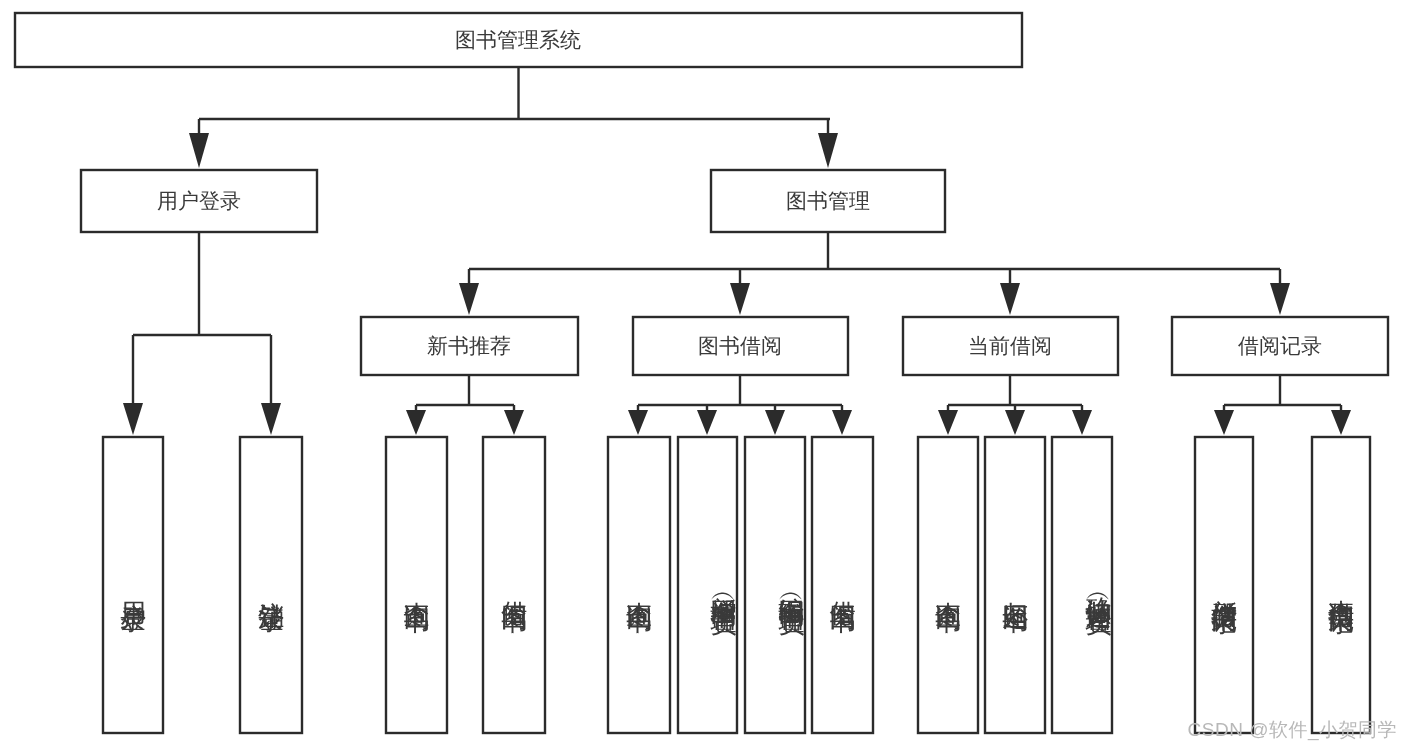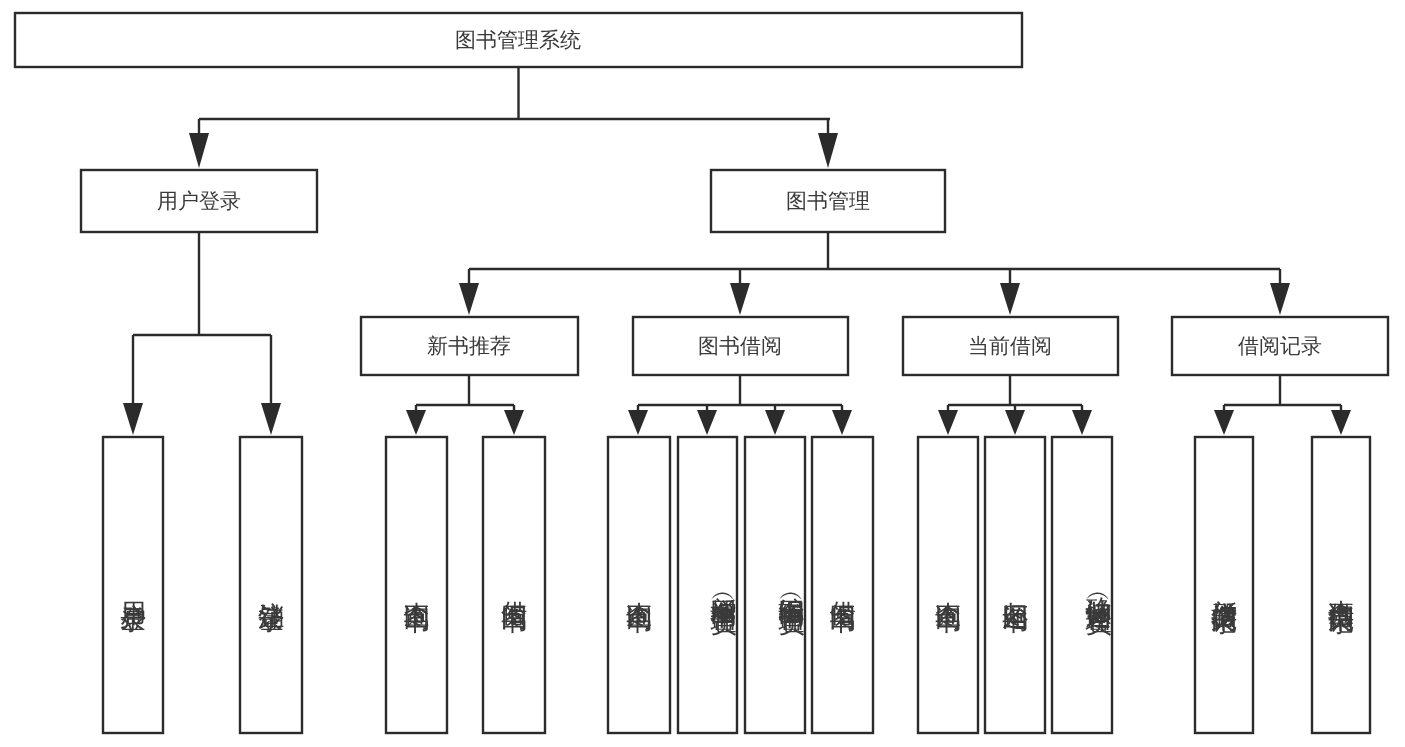--- a/index.html
+++ b/index.html
@@ -178,13 +178,14 @@
   <div class="leaf-label center" style="left:608px;  top:443px; width:62px; height:284px;">查询图书</div>
   <div class="leaf-label" style="left:678px;  top:443px; width:59px; height:284px;">新增图书（管理员）</div>
   <div class="leaf-label" style="left:745px;  top:443px; width:60px; height:284px;">编辑图书（管理员）</div>
   <div class="leaf-label center" style="left:812px;  top:443px; width:61px; height:284px;">借阅图书</div>
   <div class="leaf-label center" style="left:918px;  top:443px; width:60px; height:284px;">查询图书</div>
   <div class="leaf-label center" style="left:985px;  top:443px; width:60px; height:284px;">归还图书</div>
   <div class="leaf-label" style="left:1052px; top:443px; width:60px; height:284px;">确认归还（管理员）</div>
   <div class="leaf-label center" style="left:1195px; top:443px; width:58px; height:284px;">新增借阅记录</div>
   <div class="leaf-label center" style="left:1312px; top:443px; width:58px; height:284px;">查询借阅记录</div>
 
+  <div id="watermark">CSDN @软件_小贺同学</div>
 </div>
 
 </body></html>

